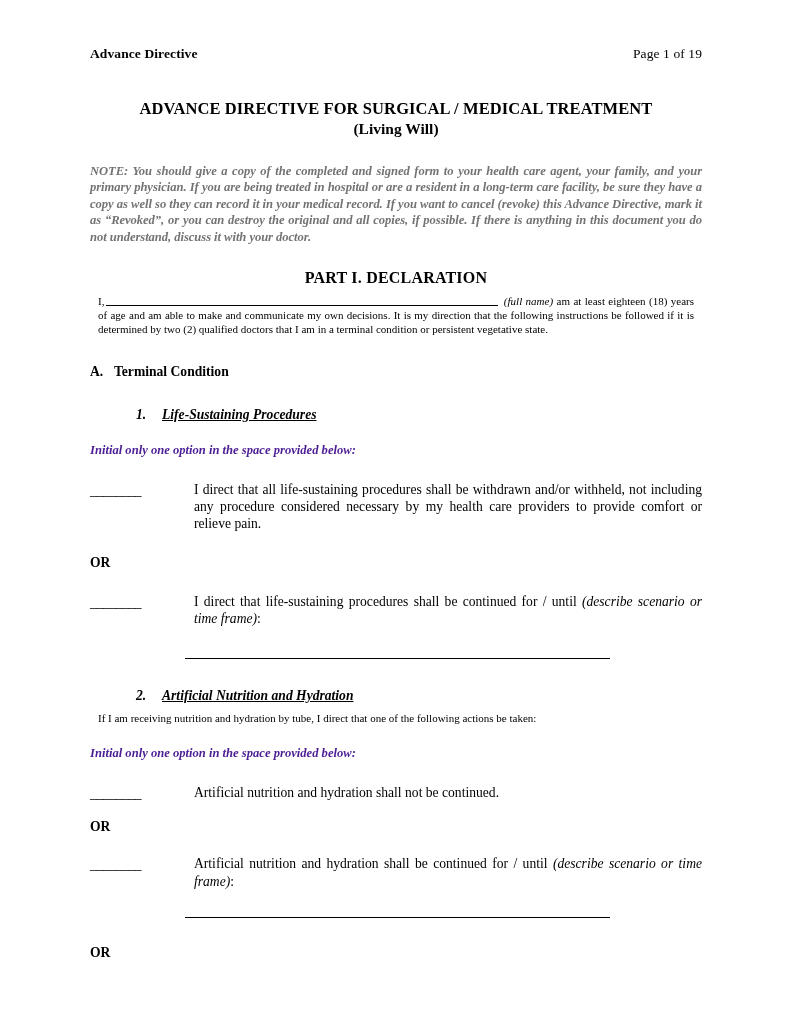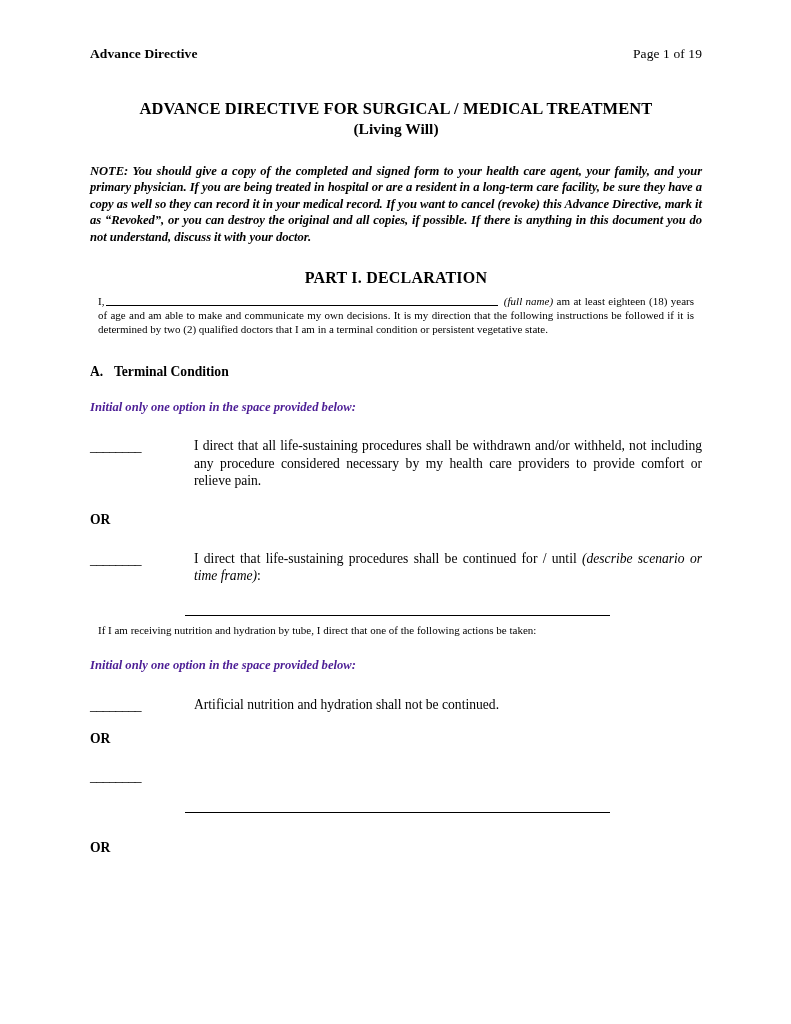--- a/index.html
+++ b/index.html
@@ -54,21 +54,21 @@
   .doc-subtitle {
     text-align: center;
     font-weight: bold;
     font-size: 15.5px;
     line-height: 1.28;
   }
 
   
   .note {
     margin-top: 24px;
-    color: #000000;
+    color: #737373;
     font-style: italic;
     font-weight: bold;
     font-size: 12.6px;
     line-height: 1.30;
     text-align: justify;
     letter-spacing: -0.05px;
   }
 
   .part-title {
     text-align: center;
@@ -190,51 +190,54 @@
 
     <div class="note">NOTE: You should give a copy of the completed and signed form to your health care agent, your family, and your primary physician. If you are being treated in hospital or are a resident in a long-term care facility, be sure they have a copy as well so they can record it in your medical record. If you want to cancel (revoke) this Advance Directive, mark it as “Revoked”, or you can destroy the original and all copies, if possible. If there is anything in this document you do not understand, discuss it with your doctor.</div>
 
     <div class="part-title">PART I. DECLARATION</div>
 
     <p class="body decl-line"><span>I,</span><span class="inline-rule"></span> <i class="hint">(full name)</i> <span>am at least eighteen (18) years of age and am able to make and communicate my own decisions. It is my direction that the following instructions be followed if it is determined by two (2) qualified doctors that I am in a terminal condition or persistent vegetative state.</span></p>
 
     <div class="sec-head gap-26"><span class="letter">A.</span><span>Terminal Condition</span></div>
 
 
+    <div class="sub-head gap-26"><span class="num">1.</span><span class="sub-title">Life-Sustaining Procedures</span></div>
 
     <div class="blue-instr gap-20">Initial only one option in the space provided below:</div>
 
     <div class="opt-row gap-22">
       <div class="opt-blank">________</div>
       <div class="opt-text">I direct that all life-sustaining procedures shall be withdrawn and/or withheld, not including any procedure considered necessary by my health care providers to provide comfort or relieve pain.</div>
     </div>
 
     <div class="or-word gap-22">OR</div>
 
     <div class="opt-row gap-22">
       <div class="opt-blank">________</div>
       <div class="opt-text"><span>I direct that life-sustaining procedures shall be continued for / until </span><i class="hint">(describe scenario or time frame)</i><span>:</span></div>
     </div>
 
     <div class="answer-rule gap-30"></div>
 
+    <div class="sub-head gap-28"><span class="num">2.</span><span class="sub-title">Artificial Nutrition and Hydration</span></div>
 
     <p class="body gap-22">If I am receiving nutrition and hydration by tube, I direct that one of the following actions be taken:</p>
 
     <div class="blue-instr gap-20">Initial only one option in the space provided below:</div>
 
     <div class="opt-row gap-22">
       <div class="opt-blank">________</div>
       <div class="opt-text noj">Artificial nutrition and hydration shall not be continued.</div>
     </div>
 
     <div class="or-word gap-16">OR</div>
 
     <div class="opt-row gap-20">
       <div class="opt-blank">________</div>
+      <div class="opt-text"><span>Artificial nutrition and hydration shall be continued for / until </span><i class="hint">(describe scenario or time frame)</i><span>:</span></div>
     </div>
 
     <div class="answer-rule gap-26"></div>
 
     <div class="or-word gap-26">OR</div>
 
   </div>
 </div>
 
 </body></html>

